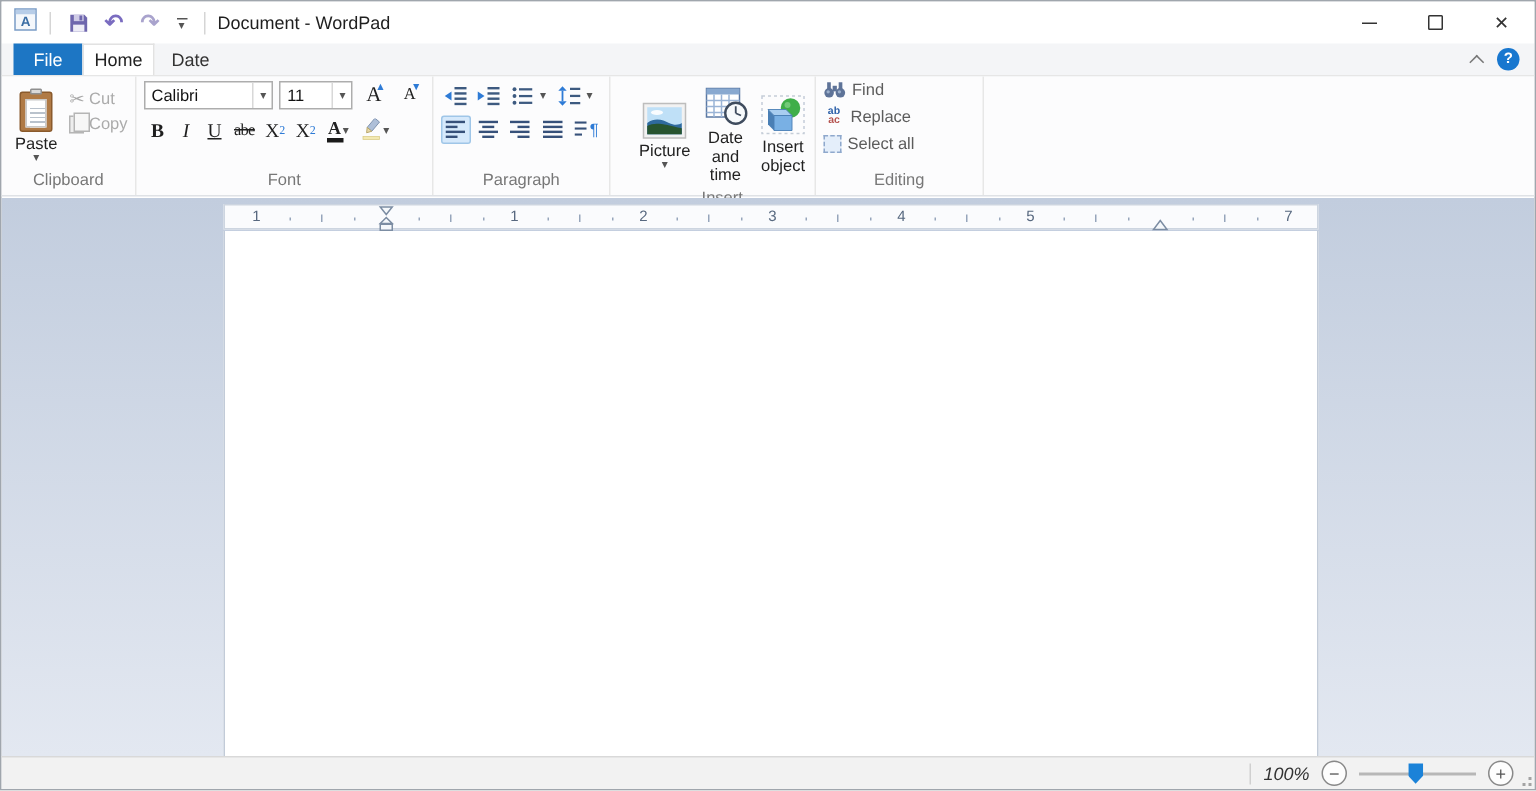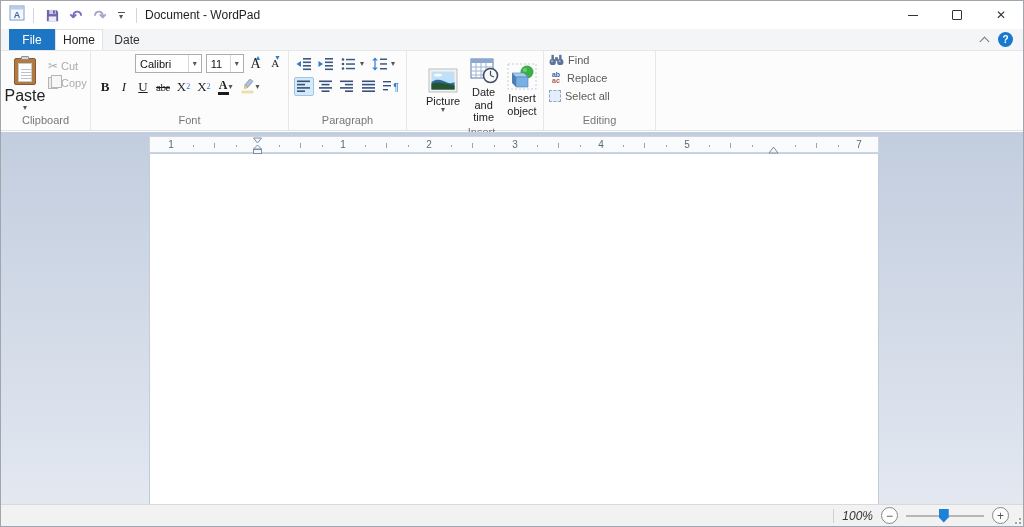--- a/index.html
+++ b/index.html
@@ -43,33 +43,33 @@
   .dd-arrow { font-size:8px; color:#555; line-height:6px; }
   .disabled { color:#ababab !important; }
   
   #grp-clipboard { width:90px; }
   #grp-clipboard .rgroup-content { display:flex; gap:4px; }
   .paste-big { width:38px; display:flex; flex-direction:column; align-items:center; padding-top:2px; }
   .clipboard-icon { width:22px; height:27px; background:#b07a45; border:1px solid #8a5a2c; border-radius:2px; position:relative; }
   .clipboard-icon .paper { position:absolute; left:3px; top:4px; width:14px; height:19px; background:#fff; border:1px solid #c9c9c9;
      background-image:repeating-linear-gradient(#fff 0 2px, #b9c2cc 2px 3px); background-size:10px 100%; background-position:2px 3px; background-repeat:no-repeat; }
   .clipboard-icon .clip { position:absolute; left:6px; top:-3px; width:8px; height:4px; background:#d9d9d9; border:1px solid #8f8f8f; border-radius:1px; }
-  .paste-label { font-size:16px; color:#222; margin-top:2px; }
+  .paste-label { font-size:11px; color:#222; margin-top:2px; }
   .cutcopy-col { display:flex; flex-direction:column; gap:4px; padding-top:5px; }
   .small-cmd { display:flex; align-items:center; gap:3px; font-size:11px; }
   .scissors-glyph { font-size:12px; color:#a8a8a8; }
   .copy-icon { width:10px; height:12px; border:1px solid #b5b5b5; background:#eee; position:relative; }
   .copy-icon:before { content:""; position:absolute; left:2px; top:-3px; width:9px; height:11px; border:1px solid #b5b5b5; background:#f7f7f7; }
   
   #grp-font { width:198px; }
   .font-row1 { display:flex; align-items:center; gap:4px; }
   .combo { height:19px; background:#fff; border:1px solid #adadad; display:flex; align-items:center; font-size:11px; }
   .combo-text { padding:0 4px; flex:1; color:#111; }
   .combo-arrow { width:13px; align-self:stretch; display:flex; align-items:center; justify-content:center; border-left:1px solid #d8d8d8; }
-  #font-family-combo { width:92px;margin-left:39px; }
+  #font-family-combo { width:92px; }
   #font-size-combo { width:52px; }
   .fontsize-btn { width:21px; height:19px; position:relative; font-family:"Liberation Serif", serif; }
   .fontsize-btn .A { font-size:14px; color:#222; line-height:1; }
   .fontsize-btn .caret { position:absolute; top:0; right:1px; font-size:7px; color:#2e7bd6; line-height:6px; }
   .fontsize-btn.small .A { font-size:11px; }
   .font-row2 { display:flex; align-items:center; margin-top:4px; gap:1px; }
   .fmt-btn { min-width:18px; height:19px; padding:0 2px; font-family:"Liberation Serif", serif; font-size:13px; color:#1f1f1f; }
   .fmt-bold { font-weight:bold; }
   .fmt-italic { font-style:italic; }
   .fmt-underline { text-decoration:underline; }

